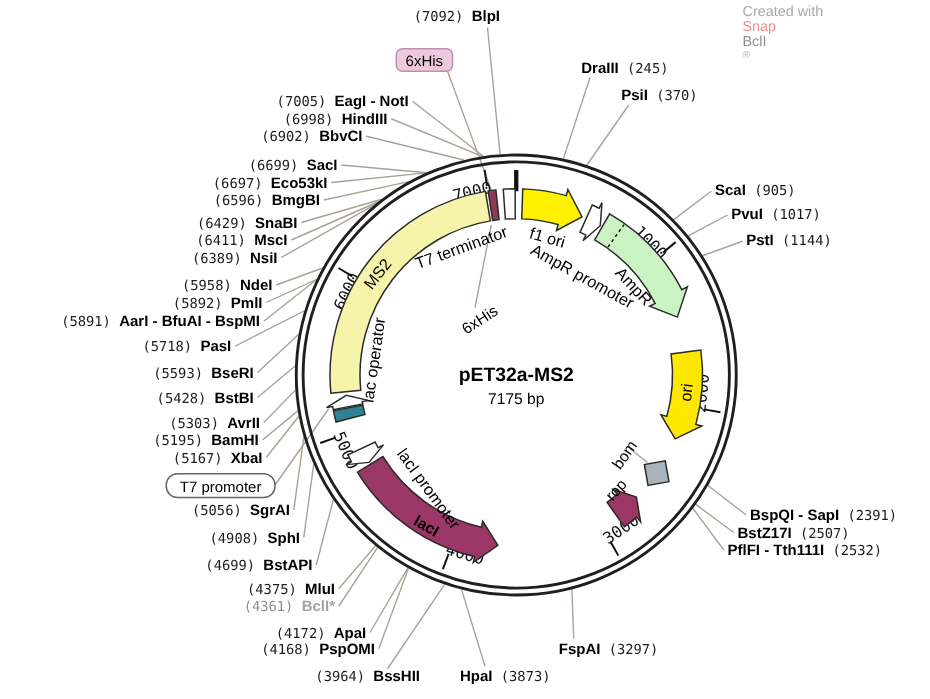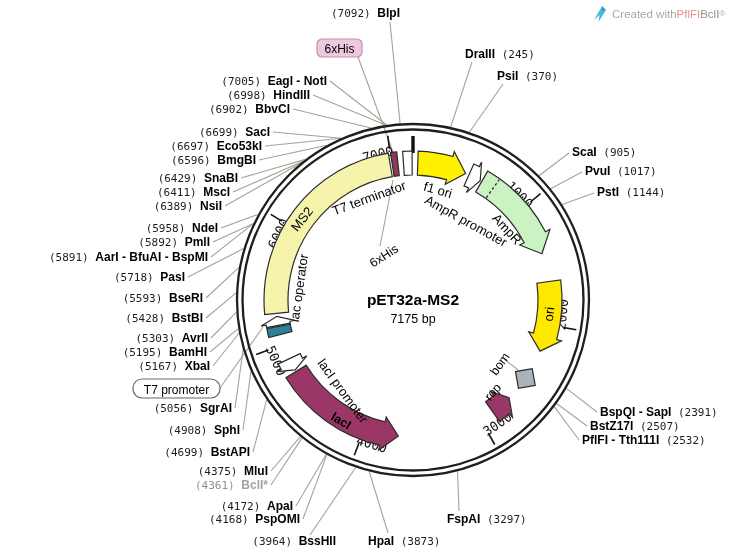--- a/index.html
+++ b/index.html
@@ -9,22 +9,22 @@
   text{font-family:"Liberation Sans",sans-serif;}
   .eznum{font:11px "DejaVu Sans Mono",monospace;fill:#1c1c1c;}
   .ezname{font:700 12px "Liberation Sans",sans-serif;fill:#000;}
   .gray .eznum{fill:#8f8f8f;}
   .gray .ezname{fill:#a3a3a3;}
   .ticklbl{font:13px "DejaVu Sans Mono",monospace;fill:#111;}
   .flabel{font:13px "Liberation Sans",sans-serif;fill:#000;}
   .title-txt{font:700 15.5px "Liberation Sans",sans-serif;fill:#000;}
   .sub-txt{font:12.5px "Liberation Sans",sans-serif;fill:#000;}
   .boxlbl{font:12px "Liberation Sans",sans-serif;fill:#000;}
-  .watermark{position:absolute;left:594px;top:4px;height:20px;display:flex;align-items:center;
-             font-size:11.5px;white-space:nowrap;}
+  .watermark{position:absolute;left:594px;top:4px;height:20px;display:flex;align-items:flex-start;
+             font-size:11.5px;white-space:nowrap;flex-direction:column;}
   .wm-icon{margin-right:5px;}
   .wm-prefix{color:#a8a8a8;}
   .wm-snap{color:#ef8e8e;}
   .wm-gene{color:#8d9296;}
   .wm-reg{color:#b3b3b3;font-size:8px;vertical-align:super;line-height:1;}
 </style>
 </head>
 <body>
 
 <div class="stage">
@@ -159,17 +159,17 @@
     <text class="title-txt" x="413" y="305" text-anchor="middle">pET32a-MS2</text>
     <text class="sub-txt" x="413" y="323" text-anchor="middle">7175 bp</text>
   </svg>
 
   <div class="watermark">
     <svg class="wm-icon" width="13" height="16" viewBox="0 0 13 16">
       <path d="M0,14 L8,0 L8,6 L12,4 L4.5,16 L5.5,9 Z" fill="#49BCD9"></path>
       <path d="M8,0 L8,6 L12,4 Z" fill="#2E9BBF"></path>
     </svg>
     <span class="wm-prefix">Created with </span>
-      <span class="wm-snap">PflFI</span>
+      <span class="wm-snap">Snap</span>
       <span class="wm-gene">BclI</span>
       <span class="wm-reg">®</span>
   </div>
 </div>
 
 </body></html>

